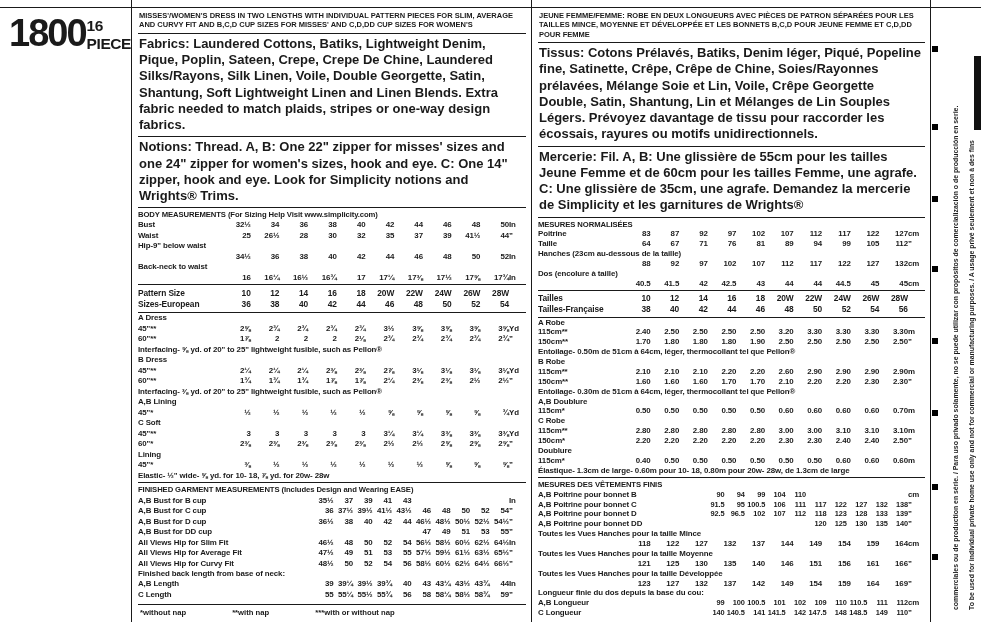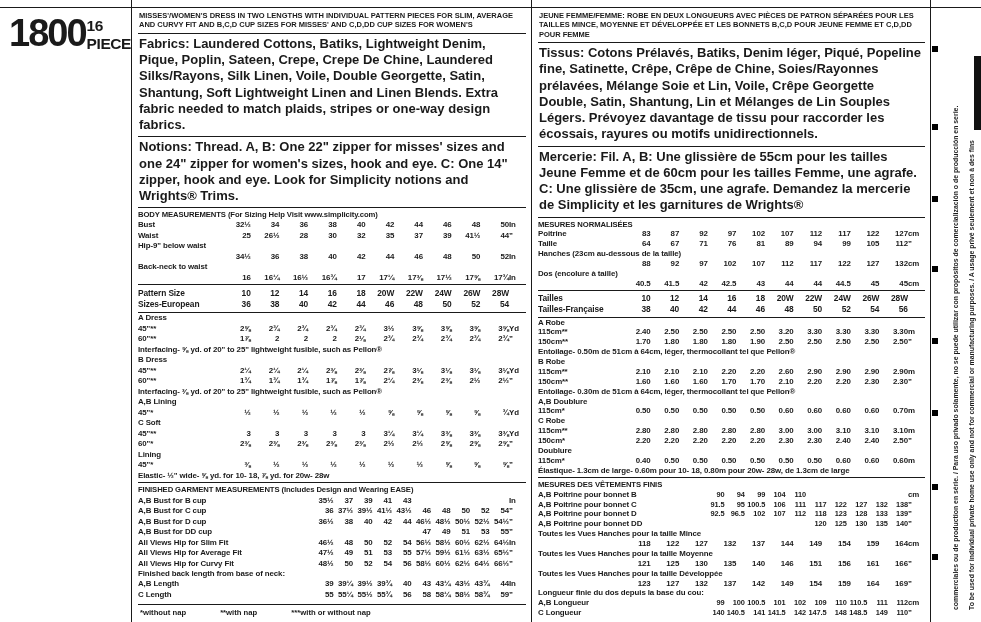--- a/index.html
+++ b/index.html
@@ -35,21 +35,21 @@
   .ln.note,.ln.hdr{display:block}
   .bt{border-top:1.1px solid #1a1a1a;padding-top:2.5px;margin-top:1px}
   .bb{border-bottom:1.1px solid #1a1a1a;padding-bottom:2.5px}
   .lab{flex:0 0 84px;white-space:nowrap}
   .wide .lab{flex:0 0 176px}
   .fr .wide .lab{flex:0 0 166px}
   .val{flex:1 1 0;text-align:right;white-space:nowrap}
   .fr .wide .val{font-size:7.4px}
   .unit{flex:0 0 17px;text-align:left}
   .sz{font-size:8.4px}
-  .footnotes{display:flex;gap:34px;border-top:1.1px solid #1a1a1a;margin-top:4px;padding:3px 2px 1px;font-size:7.7px}
+  .footnotes{display:flex;gap:46px;border-top:1.1px solid #1a1a1a;margin-top:4px;padding:3px 2px 1px;font-size:7.7px}
 
   
   .edge{flex:1;border-left:1.3px solid #1a1a1a;position:relative;background:#fff}
   .mark{position:absolute;left:1px;width:6px;height:6px;background:#000}
   .vt{position:absolute;top:10px;height:600px;writing-mode:vertical-rl;transform:rotate(180deg);font-size:6.9px;font-weight:700;white-space:nowrap;color:#1a1a1a}
   .vt1{right:6px}
   .vt2{right:22px}
   .cornerbar{position:absolute;right:0;top:56px;width:7px;height:74px;background:#111}
 </style>
 </head>

